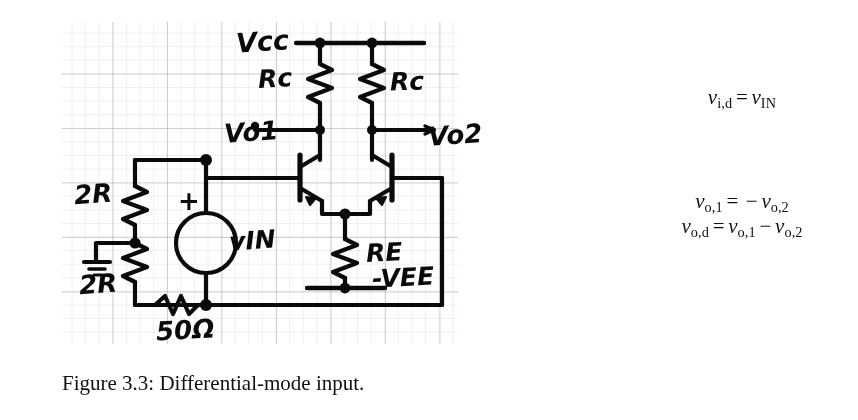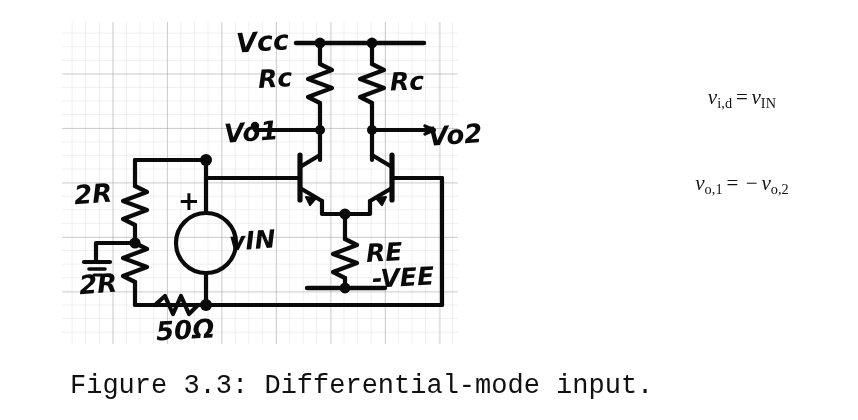--- a/index.html
+++ b/index.html
@@ -39,23 +39,23 @@
     text-align:center;color:#111111;
     font-family:"Liberation Serif", serif;
     font-size:21px;line-height:1;white-space:nowrap;
   }
   .eq .v{font-style:italic;}
   .eq .sub{font-size:.68em;font-style:normal;vertical-align:-0.28em;letter-spacing:.1px;text-align:right;}
   .eq .op{font-style:normal;padding:0 .18em;}
 
   
   .caption{
-    position:absolute;left:70px;top:371px;width:400px;
-    font-family:Liberation Mono, monospace;
-    font-size:27px;color:#111111;white-space:nowrap;
+    position:absolute;left:62px;top:371px;width:400px;
+    font-family:Liberation Serif, serif;
+    font-size:21px;color:#111111;white-space:nowrap;
   }
 </style>
 </head>
 <body>
 
 <div id="root">
 
   <div class="gridpaper"></div>
 
   <svg class="circuit" viewBox="0 0 858 420">
@@ -164,21 +164,24 @@
 
   <div class="hand" style="left:178px;top:188px;font-size:26px;font-style:normal;">+</div>
 
   <div class="hand" style="left:156px;top:317px;font-size:26px;transform:rotate(-3deg);">50Ω</div>
 
   <div class="eq" style="top:87px;">
     <span class="v">v</span><span class="sub">i,d</span><span class="op">=</span><span class="v">v</span><span class="sub">IN</span>
   </div>
 
 
-  <div class="eq" style="top:173px;font-family:Liberation Serif, serif;">
+  <div class="eq" style="top:191px;font-family:Liberation Serif, serif;">
     <span class="v">v</span><span class="sub">o,1</span><span class="op">=</span><span class="op">−</span><span class="v">v</span><span class="sub">o,2</span>
   </div>
 
+  <div class="eq" style="top:216px;">
+    <span class="v">v</span><span class="sub">o,d</span><span class="op">=</span><span class="v">v</span><span class="sub">o,1</span><span class="op">−</span><span class="v">v</span><span class="sub">o,2</span>
+  </div>
 
 
   <div class="caption">Figure 3.3: Differential-mode input.</div>
 
 </div>
 
 </body></html>

